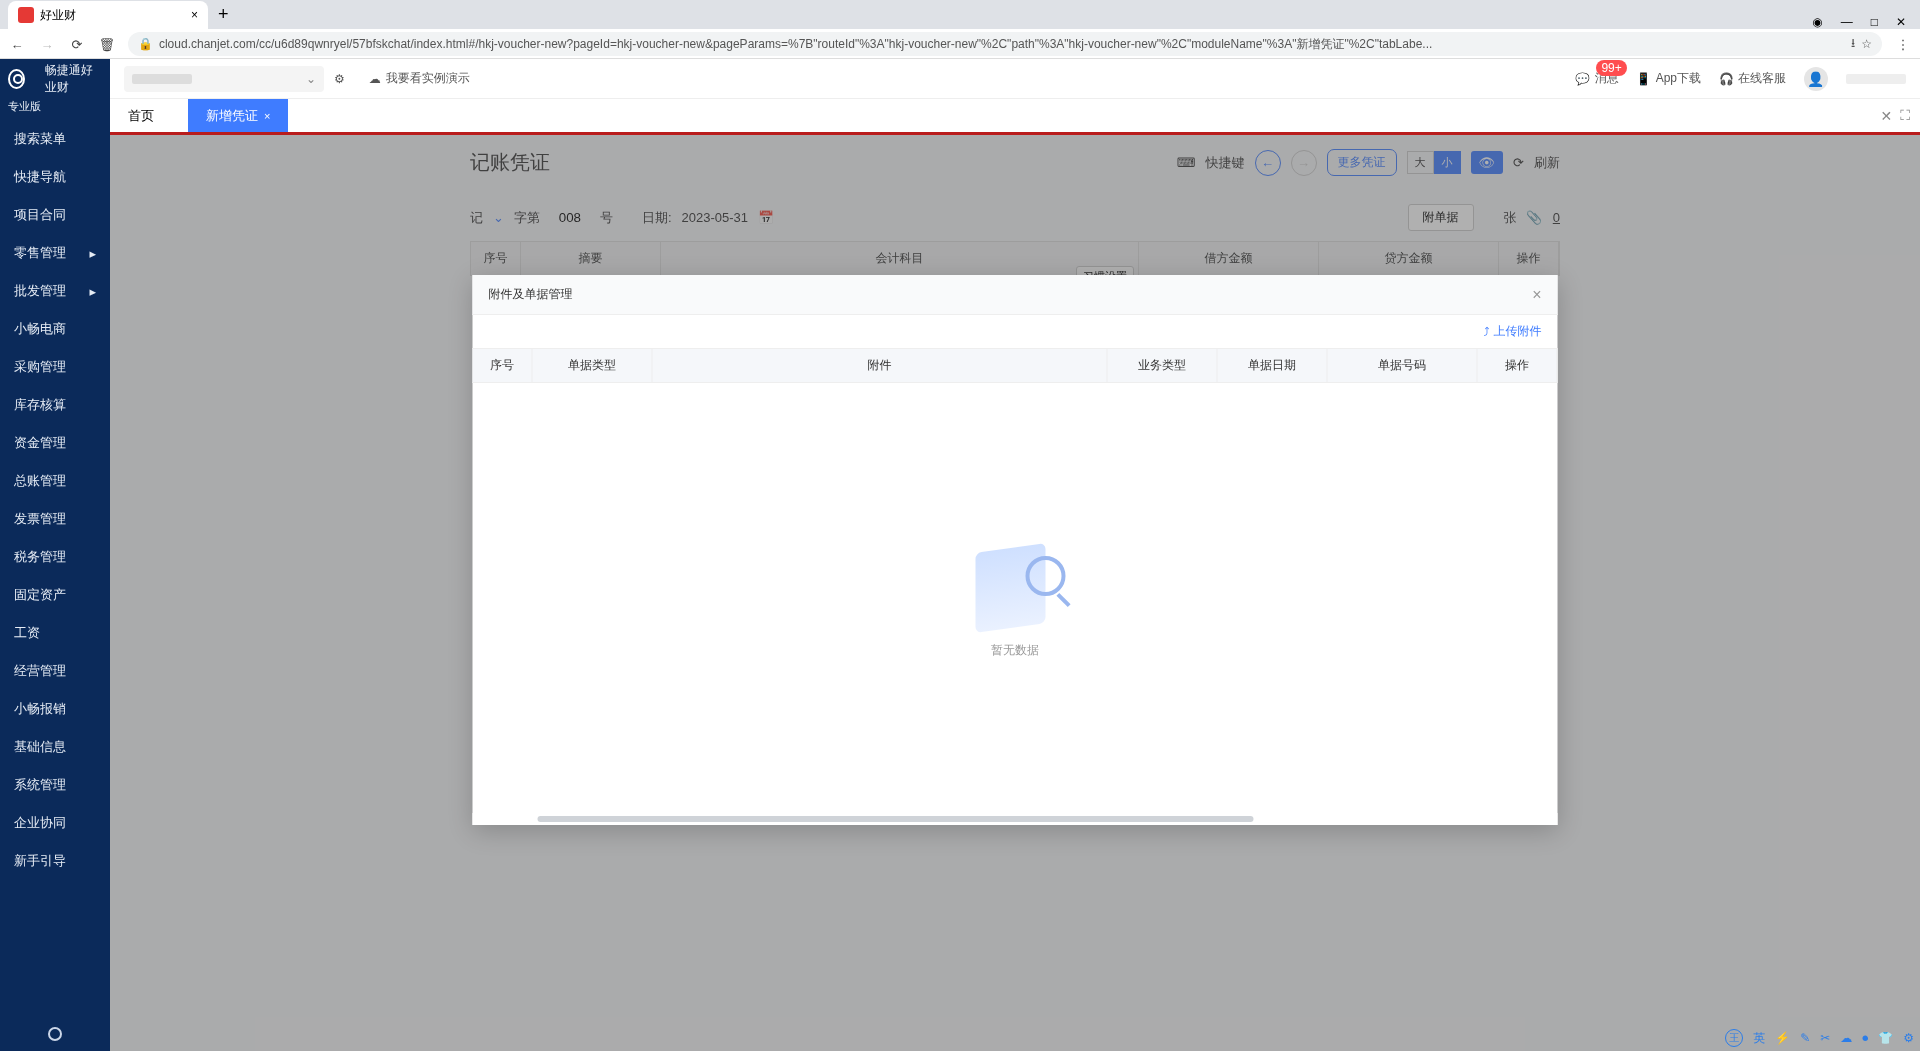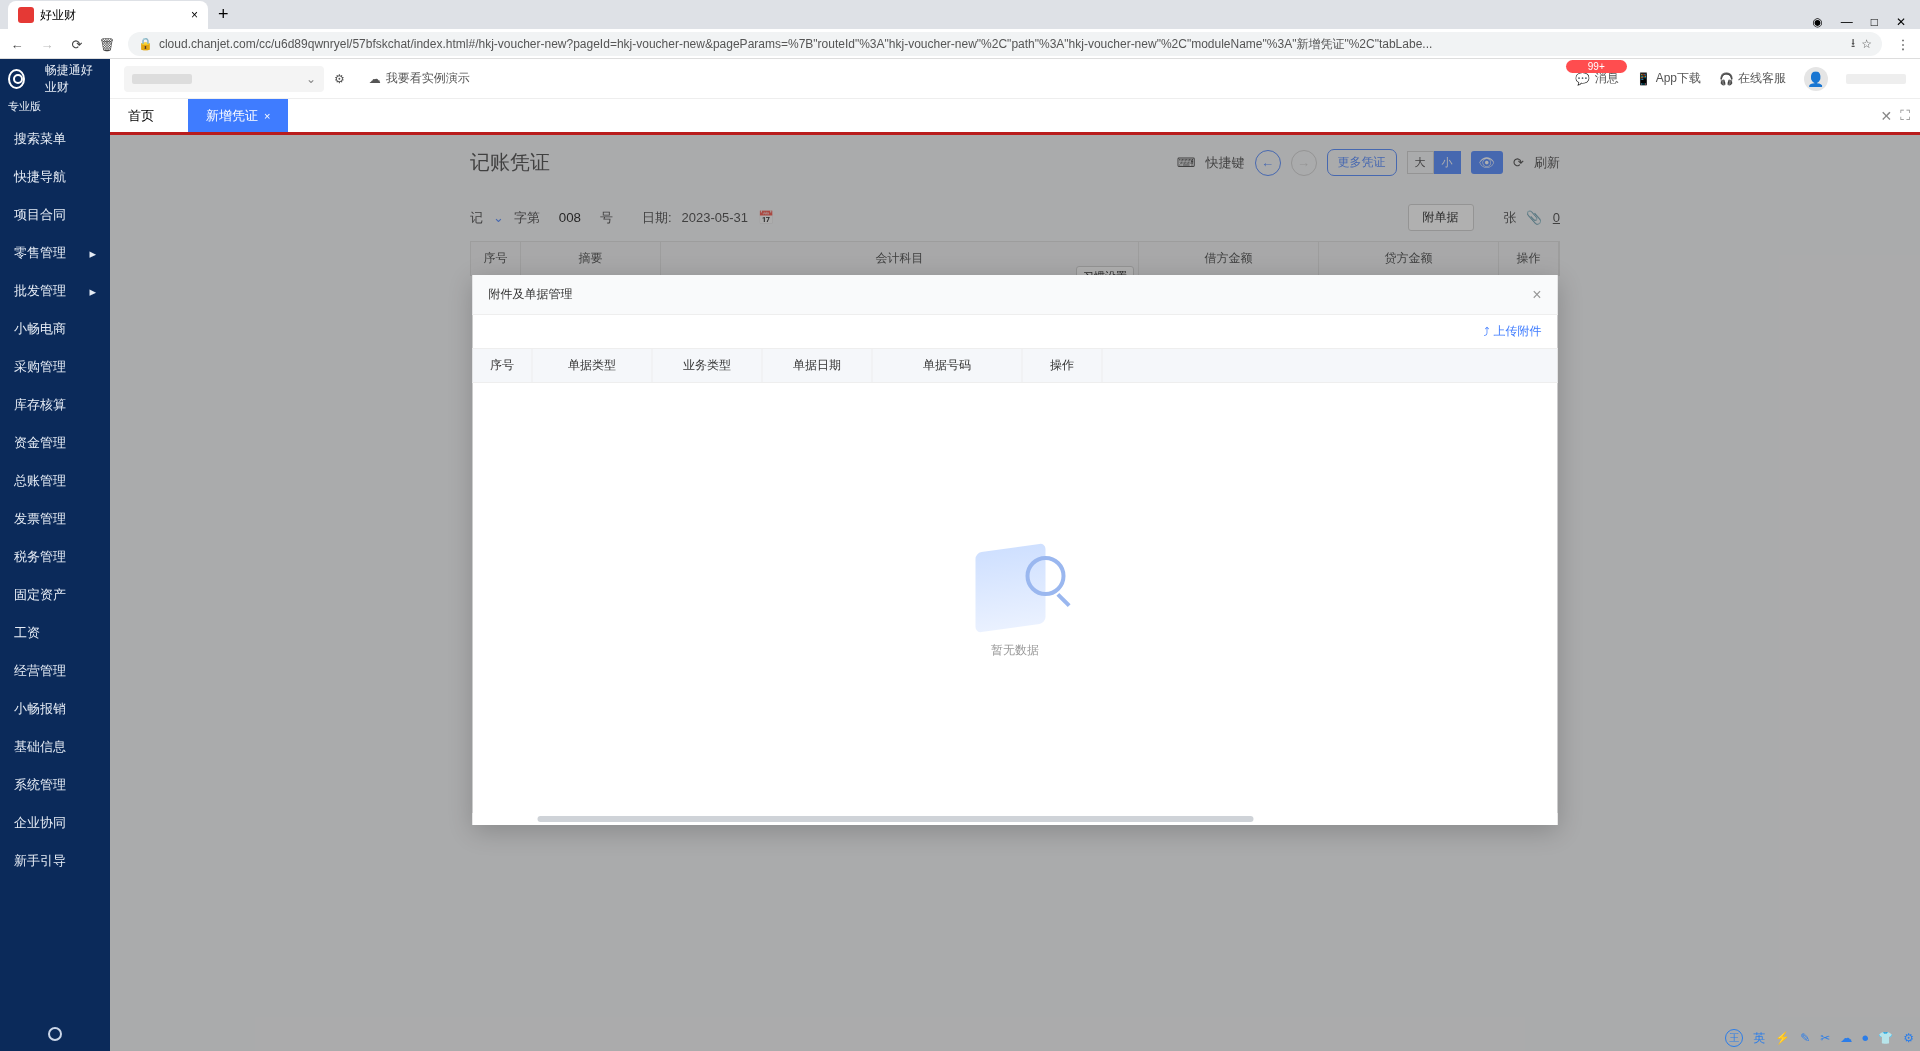--- a/index.html
+++ b/index.html
@@ -35,21 +35,21 @@
 .main { flex: 1; display: flex; flex-direction: column; background: #fff; }
 
 
 .header { height: 40px; border-bottom: 1px solid #eee; display: flex; align-items: center; padding: 0 14px; font-size: 12px; color: #555; }
 .org-box { width: 200px; height: 26px; background: #f4f4f4; border-radius: 4px; display: flex; align-items: center; padding: 0 8px; color: #bbb; }
 .dd { margin-left: 6px; color: #888; }
 .header-gear { margin-left: 10px; }
 .demo-link { margin-left: 24px; display: flex; align-items: center; gap: 5px; }
 .header-right { margin-left: auto; display: flex; align-items: center; gap: 18px; }
 .msg-wrap { position: relative; display: flex; align-items: center; gap: 4px; }
-.badge { position: absolute; top: -10px; right: -8px; background: #ff4d4f; color: #fff; font-size: 10px; padding: 1px 22px; border-radius: 8px; }
+.badge { position: absolute; top: -10px; right: -8px; background: #ff4d4f; color: #fff; font-size: 12px; padding: 1px 5px; border-radius: 8px; }
 .avatar { width: 24px; height: 24px; background: #e5e5e5; border-radius: 50%; display: flex; align-items: center; justify-content: center; color: #bbb; font-size: 14px; }
 
 
 .tabs-row { height: 36px; display: flex; border-bottom: 3px solid #b91c1c; font-size: 13px; gap: 16px; }
 .tab-item { padding: 0 18px; height: 100%; display: flex; align-items: center; cursor: pointer; }
 .tab-item.active { background: #3f7cff; color: #fff; }
 .tab-x { margin-left: 6px; font-size: 11px; }
 .tabs-right { margin-left: auto; display: flex; align-items: center; gap: 8px; padding-right: 10px; color: #888; font-size: 14px; }
 
 
@@ -317,20 +317,21 @@
         </div>
         <div class="modal-actions">
           <div class="upload-link">
             <span>⤴</span>
             <span>上传附件</span>
           </div>
         </div>
         <div class="m-table-head">
           <div class="m-seq">序号</div>
           <div class="m-type">单据类型</div>
+          <div class="m-att">附件</div>
           <div class="m-biz">业务类型</div>
           <div class="m-date">单据日期</div>
           <div class="m-code">单据号码</div>
           <div class="m-op">操作</div>
         </div>
         <div class="m-body">
           <div class="empty-ill">
             <div class="doc"></div>
               <div class="loupe"></div>
           </div>

